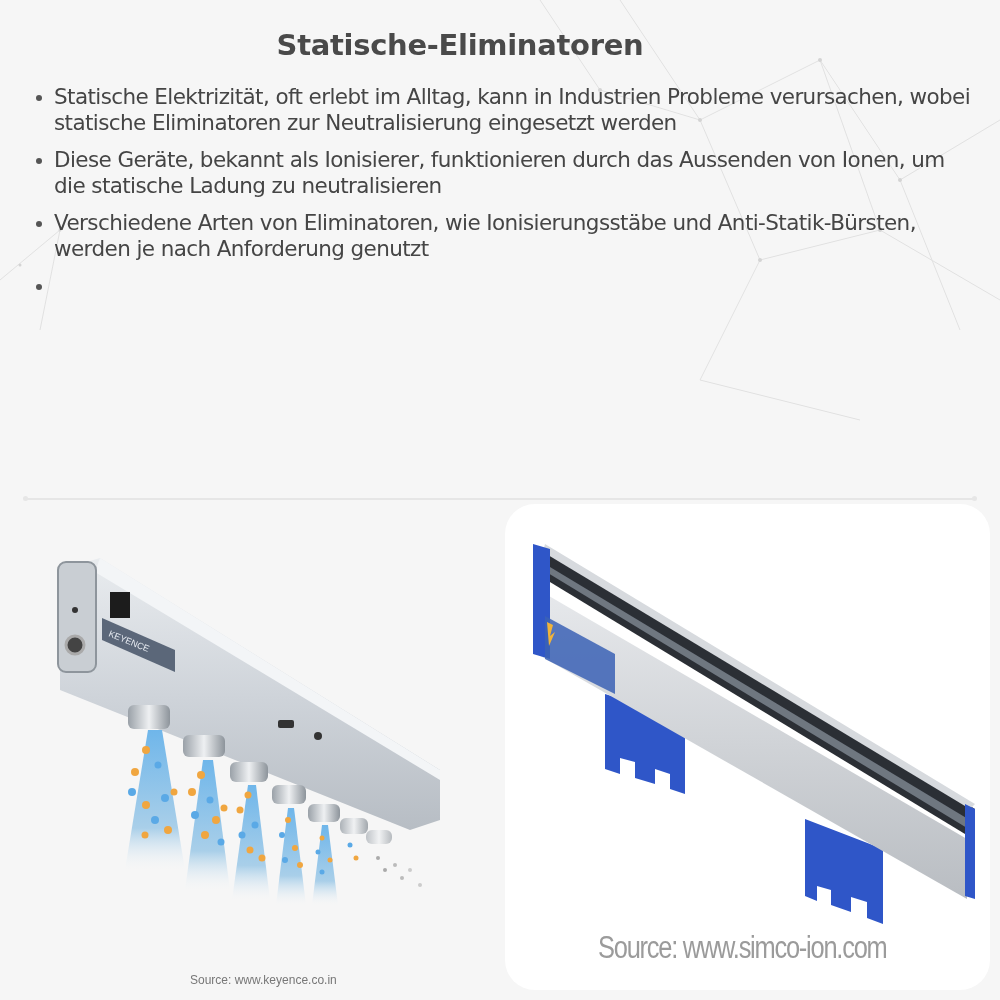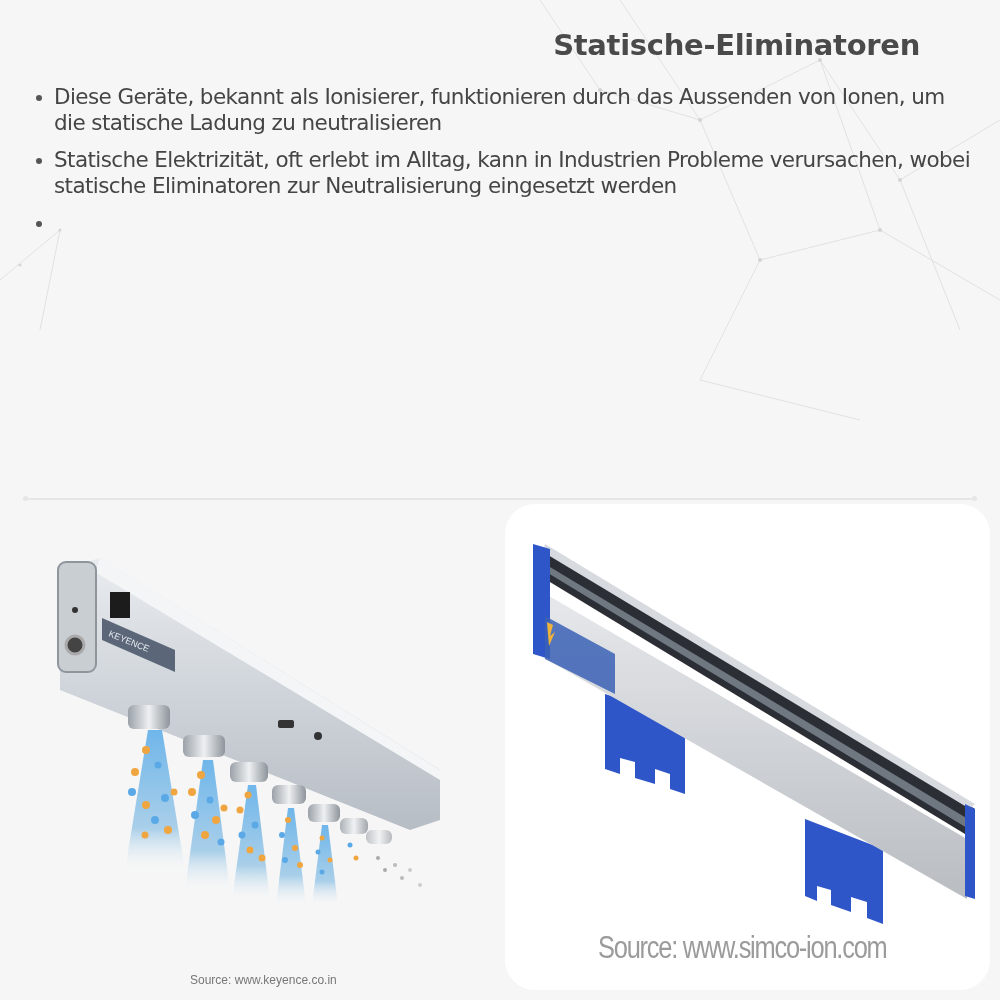--- a/index.html
+++ b/index.html
@@ -5,21 +5,21 @@
   * { box-sizing: border-box; margin: 0; padding: 0; }
   html, body { width: 1000px; height: 1000px; overflow: hidden; }
   body {
     font-family: "DejaVu Sans", sans-serif;
     background: #f6f6f6;
     position: relative;
     color: #474747;
   }
   .bg-lines { position: absolute; left: 0; top: 0; width: 1000px; height: 480px; pointer-events: none; }
   .title {
-    position: absolute; top: 28px; left: 0; width: 920px; text-align: right;
+    position: absolute; top: 28px; left: 0; width: 920px; text-align: center;
     font-size: 29px; color: #4a4a4a; letter-spacing: -0.3px;
   }
   .bullets { position: absolute; top: 84px; left: 30px; width: 950px; list-style: none; }
   .bullets li {
     position: relative; padding-left: 24px;
     font-size: 21.5px; line-height: 26px; color: #454545;
     letter-spacing: -0.6px; margin-bottom: 11px;
   }
   .bullets li .dot {
     position: absolute; left: 6px; top: 11px; width: 6px; height: 6px;
@@ -71,22 +71,23 @@
     <circle cx="880" cy="230" r="2"></circle>
       <circle cx="600" cy="90" r="2"></circle>
     <circle cx="60" cy="230" r="1.5"></circle>
       <circle cx="20" cy="265" r="1.5"></circle>
   </g>
 </svg>
 
 <h1 class="title">Statische-Eliminatoren</h1>
 
 <ul class="bullets">
+  <li><span class="dot"></span><span>Statische Elektrizität, oft erlebt im Alltag, kann in Industrien Probleme verursachen, wobei statische Eliminatoren zur Neutralisierung eingesetzt werden</span></li>
   <li><span class="dot"></span><span>Diese Geräte, bekannt als Ionisierer, funktionieren durch das Aussenden von Ionen, um die statische Ladung zu neutralisieren</span></li>
-  <li><span class="dot"></span><span>Statische Elektrizität, oft erlebt im Alltag, kann in Industrien Probleme verursachen, wobei statische Eliminatoren zur Neutralisierung eingesetzt werden</span></li>
+  <li><span class="dot"></span><span>Verschiedene Arten von Eliminatoren, wie Ionisierungsstäbe und Anti-Statik-Bürsten, werden je nach Anforderung genutzt</span></li>
   <li><span class="dot"></span></li>
 </ul>
 
 <div class="divider"></div>
 
 <div class="figure-left">
   <svg width="480" height="460" viewBox="0 0 480 460">
     <defs>
       <linearGradient id="barg" x1="0" y1="0" x2="0" y2="1">
         <stop offset="0" stop-color="#e9ecef"></stop>

